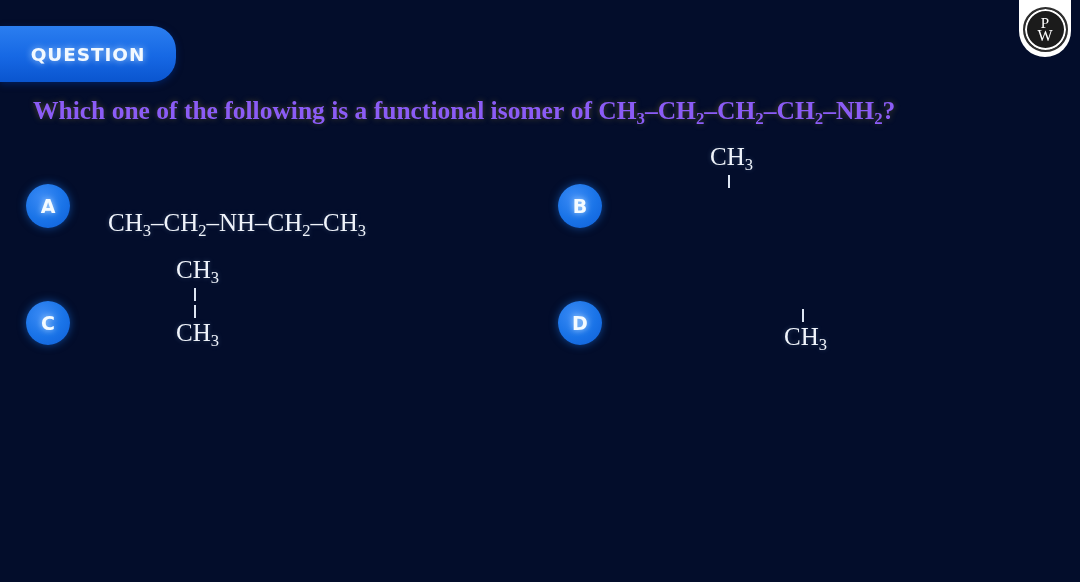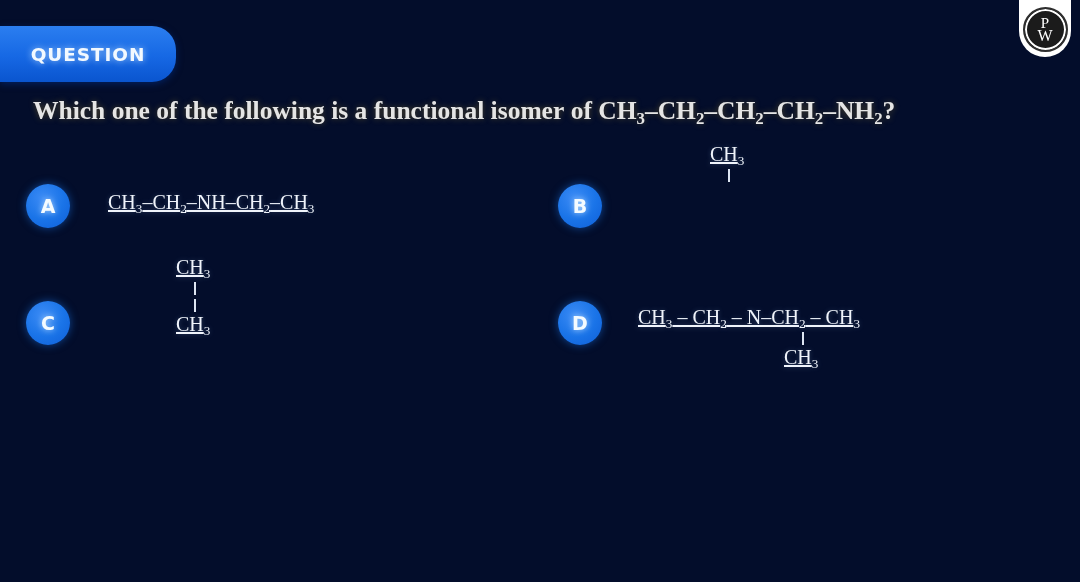--- a/index.html
+++ b/index.html
@@ -76,21 +76,21 @@
   #brand-logo .mark .w { font-size: 16px; }
 
   
   #question-text {
     position: absolute;
     left: 33px;
     top: 96px;
     font-family: "Liberation Serif", serif;
     font-weight: bold;
     font-size: 25.5px;
-    color: #e5e5e5;
+    color: #8b5cf6;
     text-shadow: 0 0 6px rgba(220, 175, 40, 0.35);
     white-space: nowrap;
   }
   #question-text sub {
     font-size: 0.66em;
     vertical-align: -0.28em;
   }
 
   
   .option {
@@ -112,25 +112,24 @@
   .opt-badge span {
     font-family: "DejaVu Sans", sans-serif;
     font-weight: bold;
     font-size: 19px;
     color: #f4fbff;
     text-shadow: 0 0 6px rgba(200, 230, 255, 0.9);
   }
   .formula {
     color: #f0f4fb;
     font-family: "Liberation Serif", serif;
-    font-size: 20px;
+    font-size: 25px;
     text-shadow: 0 0 5px rgba(160, 190, 235, 0.3);
     white-space: nowrap;
     line-height: 1;
-    text-decoration: underline;
   }
   .formula sub {
     font-size: 0.66em;
     vertical-align: -0.3em;
   }
 
   
   .branched {
     display: flex;
     flex-direction: column;
@@ -145,21 +144,21 @@
   .bond-v {
     width: 2px;
     height: 13px;
     background: #dde5f2;
     margin: 2px 0;
   }
   .spacer { display: inline-block; }
 
   
   #option-a { left: 26px;  top: 184px; }
-  #option-a .formula { margin-left: 38px; margin-top: 8px; }
+  #option-a .formula { margin-left: 38px; margin-top: 26px; }
 
   #option-b { left: 558px; top: 184px; }
   #option-b .branched { margin-left: 36px; margin-top: -40px; }
 
   #option-c { left: 26px;  top: 301px; }
   #option-c .branched { margin-left: 36px; margin-top: -44px; }
 
   #option-d { left: 558px; top: 301px; }
   #option-d .branched { margin-left: 36px; margin-top: 6px; }
 </style>
@@ -221,23 +220,20 @@
         <span class="formula">CH<sub>3</sub></span>
       </div>
     </div>
 </div>
 
 <div class="option" id="option-d">
   <div class="opt-badge">
       <span>D</span>
     </div>
   <div class="branched">
-      <div class="branch-row">
-        <span class="formula">CH<sub>3</sub>&nbsp;–&nbsp;CH<sub>2</sub>&nbsp;–&nbsp;N–CH<sub>2</sub>&nbsp;–&nbsp;CH<sub>3</sub></span>
-      </div>
       <div class="branch-row" style="padding-left:146px">
         <span class="spacer" style="width:18px"></span>
         <span class="bond-v"></span>
       </div>
       <div class="branch-row" style="padding-left:146px">
         <span class="formula">CH<sub>3</sub></span>
       </div>
     </div>
 </div>
 

